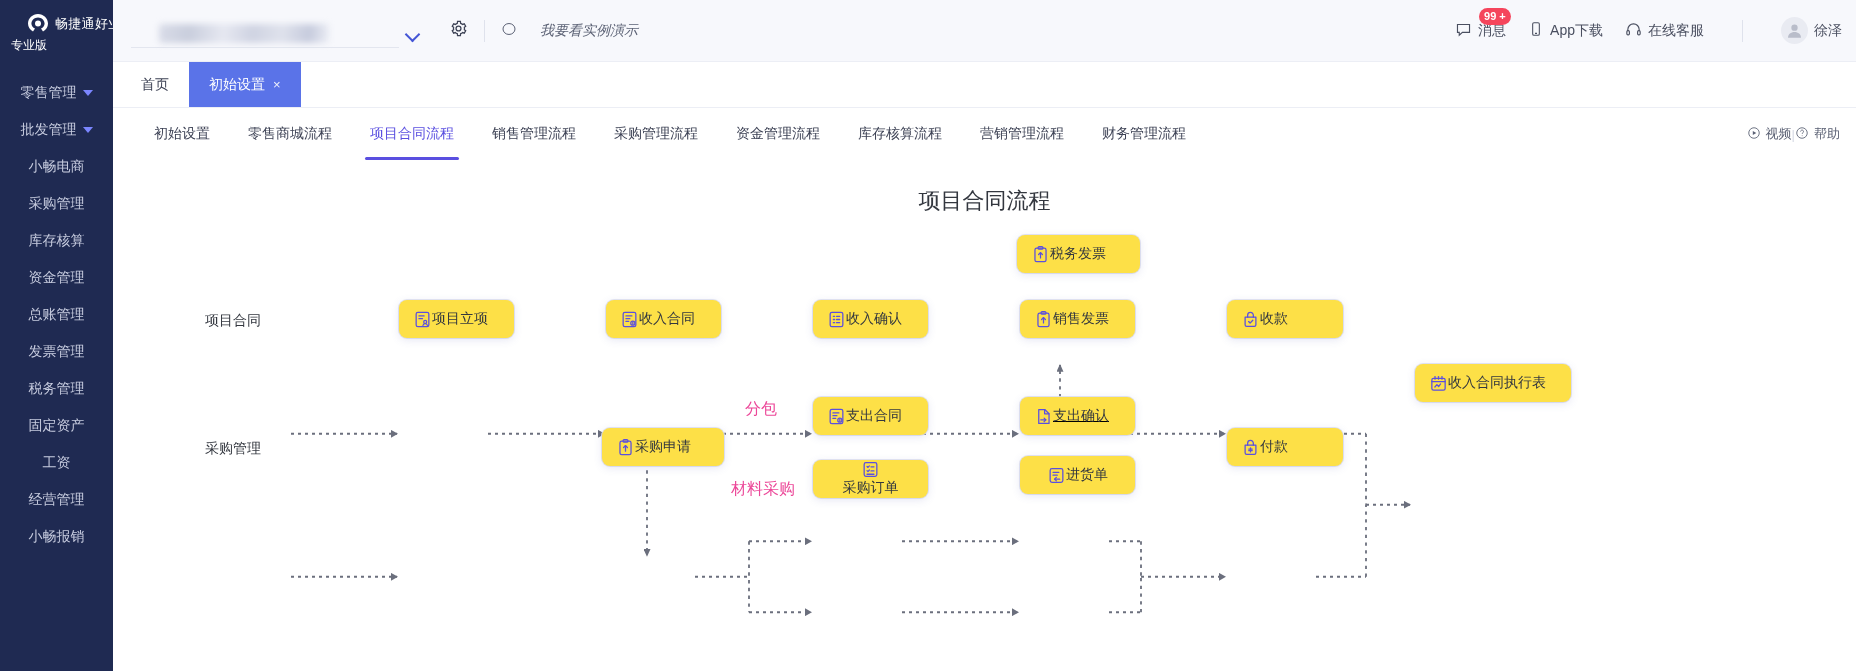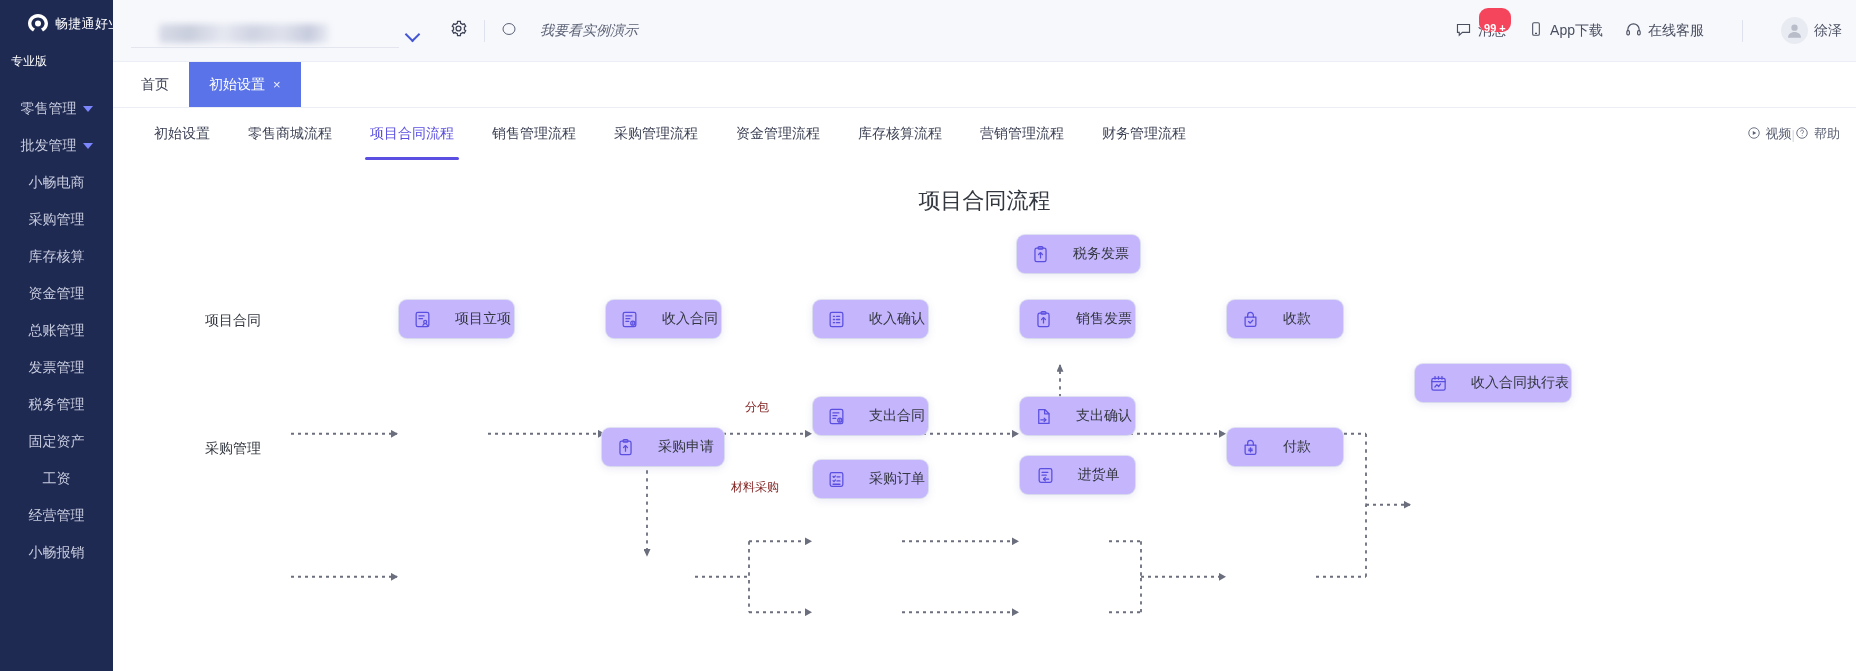--- a/index.html
+++ b/index.html
@@ -15,21 +15,21 @@
     width: 113px; height: 671px; background: #1f2a52;
     flex: 0 0 113px; position: relative; overflow: hidden;
   }
   .brand { padding: 12px 0 4px 0; }
   .brand-row { display: flex; align-items: center; gap: 5px; padding-left: 26px; }
   .brand-logo { width: 24px; height: 24px; flex: 0 0 24px; }
   .brand-name {
     color: #ffffff; font-size: 13px; letter-spacing: .3px; white-space: nowrap;
   }
   .brand-sub {
-    color: #ffffff; font-size: 12px; padding-left: 11px; margin-top: 17px;
+    color: #ffffff; font-size: 12px; padding-left: 11px; margin-top: 1px;
   }
   .side-menu { margin-top: 16px; }
   .side-item {
     height: 37px; display: flex; align-items: center; justify-content: center;
     color: #c7ccdf; font-size: 14px; cursor: pointer; gap: 6px;
   }
   .caret {
     width: 0; height: 0; border-left: 5px solid transparent;
     border-right: 5px solid transparent; border-top: 6px solid #7b86ff;
     display: inline-block;
@@ -68,21 +68,21 @@
     display: flex; align-items: center; gap: 23px; color: #5c6275;
     font-size: 14px; cursor: pointer; font-style: italic;
   }
   .top-right { margin-left: auto; display: flex; align-items: center; gap: 22px; }
   .top-act {
     display: flex; align-items: center; gap: 6px; color: #4a4f60;
     font-size: 14px; cursor: pointer; position: relative;
   }
   .badge {
     position: absolute; left: 24px; top: -13px; background: #f5455c; color: #fff;
-    font-size: 11px; line-height: 16px; height: 17px; padding: 12px 5px;
+    font-size: 11px; line-height: 16px; height: 17px; padding: 0 5px;
     border-radius: 9px; font-weight: bold; white-space: nowrap;
   }
   .avatar {
     width: 27px; height: 27px; border-radius: 50%; background: #e9ebf2;
     display: flex; align-items: center; justify-content: center;
   }
   .uname { color: #4a4f60; font-size: 14px; }
 
   
   .tabstrip {
@@ -126,25 +126,25 @@
     position: absolute; left: 0; right: 0; top: 26px; text-align: center;
     font-size: 22px; color: #33373f;
   }
   .flow-area { position: absolute; inset: 0; }
   svg.edges { position: absolute; inset: 0; width: 100%; height: 100%; }
 
   .rowlabel {
     position: absolute; font-size: 14px; color: #33373f; white-space: nowrap;
   }
   .edgelabel {
-    position: absolute; font-size: 12px; color: #7f1d1d; white-space: nowrap;
+    position: absolute; font-size: 16px; color: #ec4899; white-space: nowrap;
   }
   .node {
-    position: absolute; height: 38px; background: #c4b5fd;
-    border-radius: 8px; display: flex; align-items: center; gap: 23px;
+    position: absolute; height: 38px; background: #fde047;
+    border-radius: 8px; display: flex; align-items: center; gap: 0;
     padding: 0 14px; white-space: nowrap; cursor: pointer;
     box-shadow: 0 2px 9px rgba(92,100,180,.16), 0 0 0 1px rgba(226,228,242,.9);
   }
   .node-label { font-size: 14px; color: #33373f; }
   .node-ico { width: 19px; height: 19px; flex: 0 0 19px; }
 </style>
 </head>
 <body>
 
 <div class="app">
@@ -470,21 +470,21 @@
               <span class="node-ico"><svg viewBox="0 0 24 24" width="19" height="19" fill="none" stroke="#5a4fe0" stroke-width="1.6" stroke-linecap="round" stroke-linejoin="round">
                   <rect x="4" y="3" width="16" height="18" rx="2.2"></rect>
                   <line x1="7.5" y1="7.5" x2="15" y2="7.5"></line>
                   <line x1="7.5" y1="11" x2="12.5" y2="11"></line>
                   <line x1="7.5" y1="14.4" x2="11" y2="14.4"></line>
                   <circle cx="16.2" cy="16.6" r="2.6"></circle>
                   <line x1="16.2" y1="15.2" x2="16.2" y2="18"></line>
                 </svg></span>
               <span class="node-label">支出合同</span>
             </div>
-            <div class="node" style="left: 907px; top: 237px; width: 115px;">
+            <div class="node" style="left: 907px; top: 237px; width: 115px; text-decoration: underline;">
               <span class="node-ico"><svg viewBox="0 0 24 24" width="19" height="19" fill="none" stroke="#5a4fe0" stroke-width="1.6" stroke-linecap="round" stroke-linejoin="round">
                   <path d="M6 3.2h7.6L19 8.6v12.2H6z"></path>
                   <path d="M13.4 3.2v5.4H19"></path>
                   <line x1="8.6" y1="16.2" x2="15" y2="16.2"></line>
                   <path d="M12.8 14l2.2 2.2-2.2 2.2"></path>
                 </svg></span>
               <span class="node-label">支出确认</span>
             </div>
             <div class="node" style="left: 1114px; top: 268px; width: 116px;">
               <span class="node-ico"><svg viewBox="0 0 24 24" width="19" height="19" fill="none" stroke="#5a4fe0" stroke-width="1.6" stroke-linecap="round" stroke-linejoin="round">
@@ -498,21 +498,21 @@
             </div>
             <div class="node" style="left: 489px; top: 268px; width: 122px;">
               <span class="node-ico"><svg viewBox="0 0 24 24" width="19" height="19" fill="none" stroke="#5a4fe0" stroke-width="1.6" stroke-linecap="round" stroke-linejoin="round">
                   <rect x="5" y="4" width="14" height="17" rx="2.2"></rect>
                   <rect x="9" y="2" width="6" height="3.2" rx="1.2"></rect>
                   <line x1="12" y1="9.6" x2="12" y2="16.6"></line>
                   <path d="M9.6 12l2.4-2.4L14.4 12"></path>
                 </svg></span>
               <span class="node-label">采购申请</span>
             </div>
-            <div class="node" style="left: 700px; top: 300px; width: 115px;">
+            <div class="node" style="left: 700px; top: 300px; width: 115px; flex-direction: column;">
               <span class="node-ico"><svg viewBox="0 0 24 24" width="19" height="19" fill="none" stroke="#5a4fe0" stroke-width="1.6" stroke-linecap="round" stroke-linejoin="round">
                   <rect x="4" y="3.4" width="16" height="17.2" rx="2.2"></rect>
                   <path d="M7.6 8.2l1.2 1.2 1.8-2"></path>
                   <path d="M7.6 13.4l1.2 1.2 1.8-2"></path>
                   <line x1="12.6" y1="8.6" x2="16.4" y2="8.6"></line>
                   <line x1="12.6" y1="13.8" x2="16.4" y2="13.8"></line>
                   <line x1="7.6" y1="18" x2="16.4" y2="18"></line>
                 </svg></span>
               <span class="node-label">采购订单</span>
             </div>

